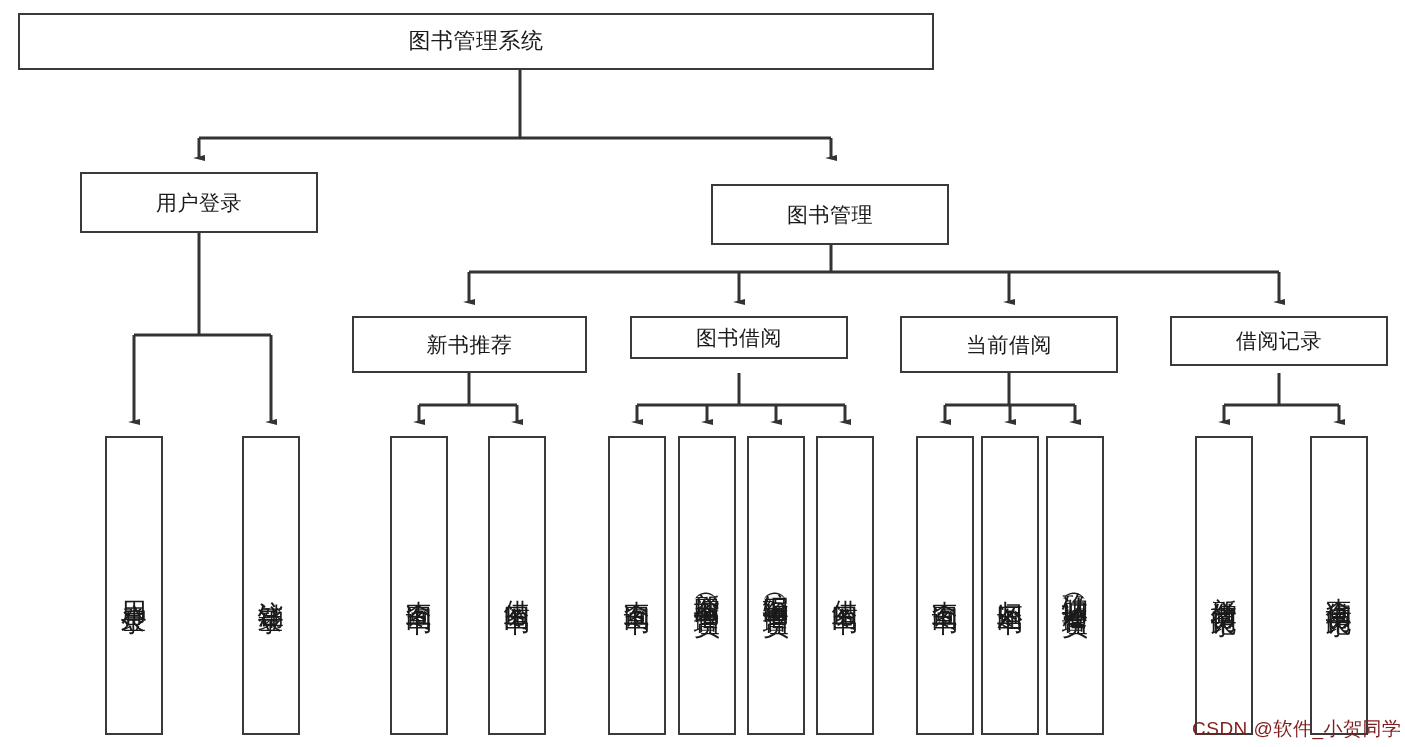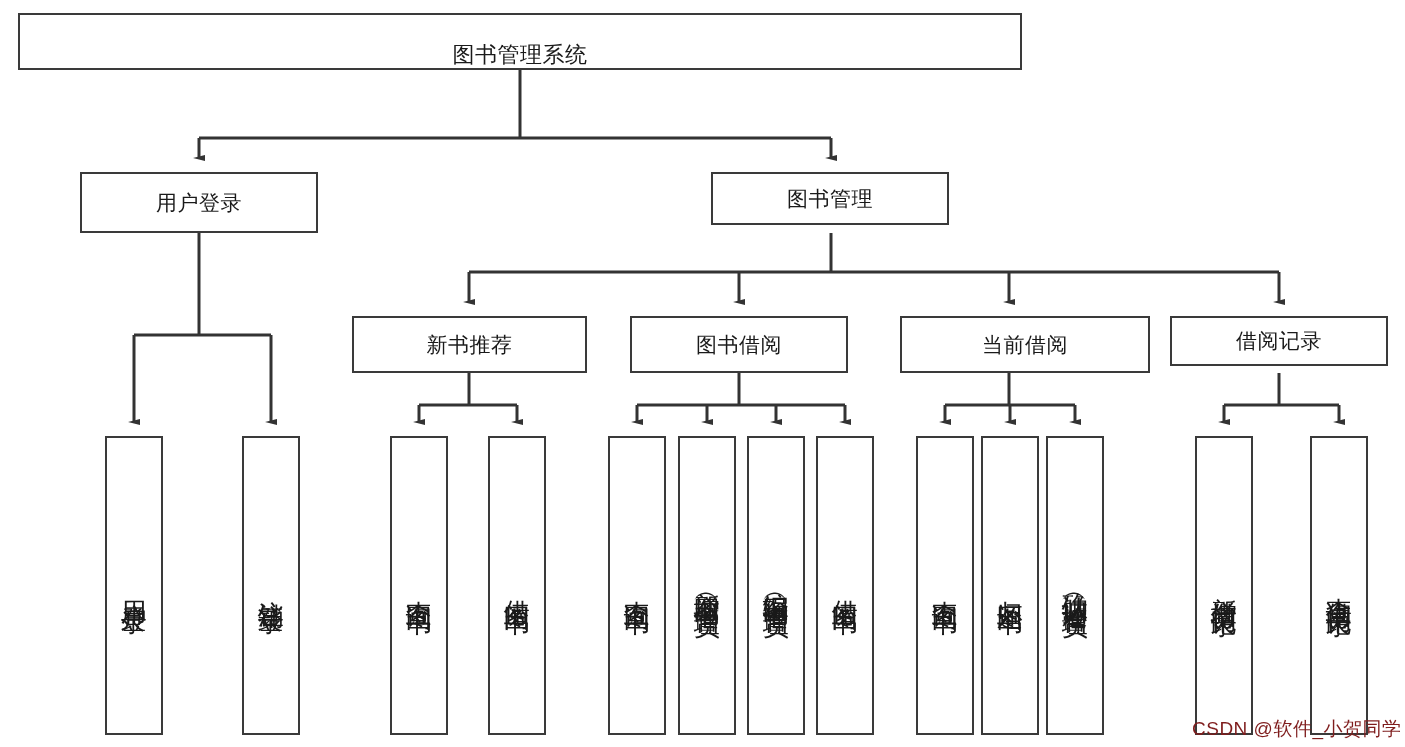--- a/index.html
+++ b/index.html
@@ -118,38 +118,38 @@
       <line x1="1010" y1="405" x2="1010" y2="422" marker-end="url(#arrow)"></line>
       <line x1="1075" y1="405" x2="1075" y2="422" marker-end="url(#arrow)"></line>
 
       <line x1="1279" y1="373" x2="1279" y2="405"></line>
       <line x1="1224" y1="405" x2="1339" y2="405"></line>
       <line x1="1224" y1="405" x2="1224" y2="422" marker-end="url(#arrow)"></line>
       <line x1="1339" y1="405" x2="1339" y2="422" marker-end="url(#arrow)"></line>
     </g>
   </svg>
 
-  <div class="node horiz root" style="left:18px; top:13px; width:1004px; height:57px;align-items:flex-end;">
+  <div class="node horiz root" style="left:18px; top:13px; width:916px; height:57px;">
     <span class="label">图书管理系统</span>
   </div>
 
   <div class="node horiz" style="left:80px; top:172px; width:238px; height:61px;">
     <span class="label">用户登录</span>
   </div>
-  <div class="node horiz" style="left:711px; top:172px; width:238px; height:53px;">
+  <div class="node horiz" style="left:711px; top:184px; width:238px; height:61px;">
     <span class="label">图书管理</span>
   </div>
 
   <div class="node horiz" style="left:352px; top:316px; width:235px; height:57px;">
     <span class="label">新书推荐</span>
   </div>
-  <div class="node horiz" style="left:630px; top:316px; width:218px; height:57px;">
+  <div class="node horiz" style="left:630px; top:316px; width:218px; height:43px;">
     <span class="label">图书借阅</span>
   </div>
-  <div class="node horiz" style="left:900px; top:316px; width:250px; height:57px;">
+  <div class="node horiz" style="left:900px; top:316px; width:218px; height:57px;">
     <span class="label">当前借阅</span>
   </div>
   <div class="node horiz" style="left:1170px; top:316px; width:218px; height:50px;">
     <span class="label">借阅记录</span>
   </div>
 
   <div class="node vert" style="left:105px; top:436px; width:58px; height:299px;">
     <span class="label">用户登录</span>
   </div>
   <div class="node vert" style="left:242px; top:436px; width:58px; height:299px;">

